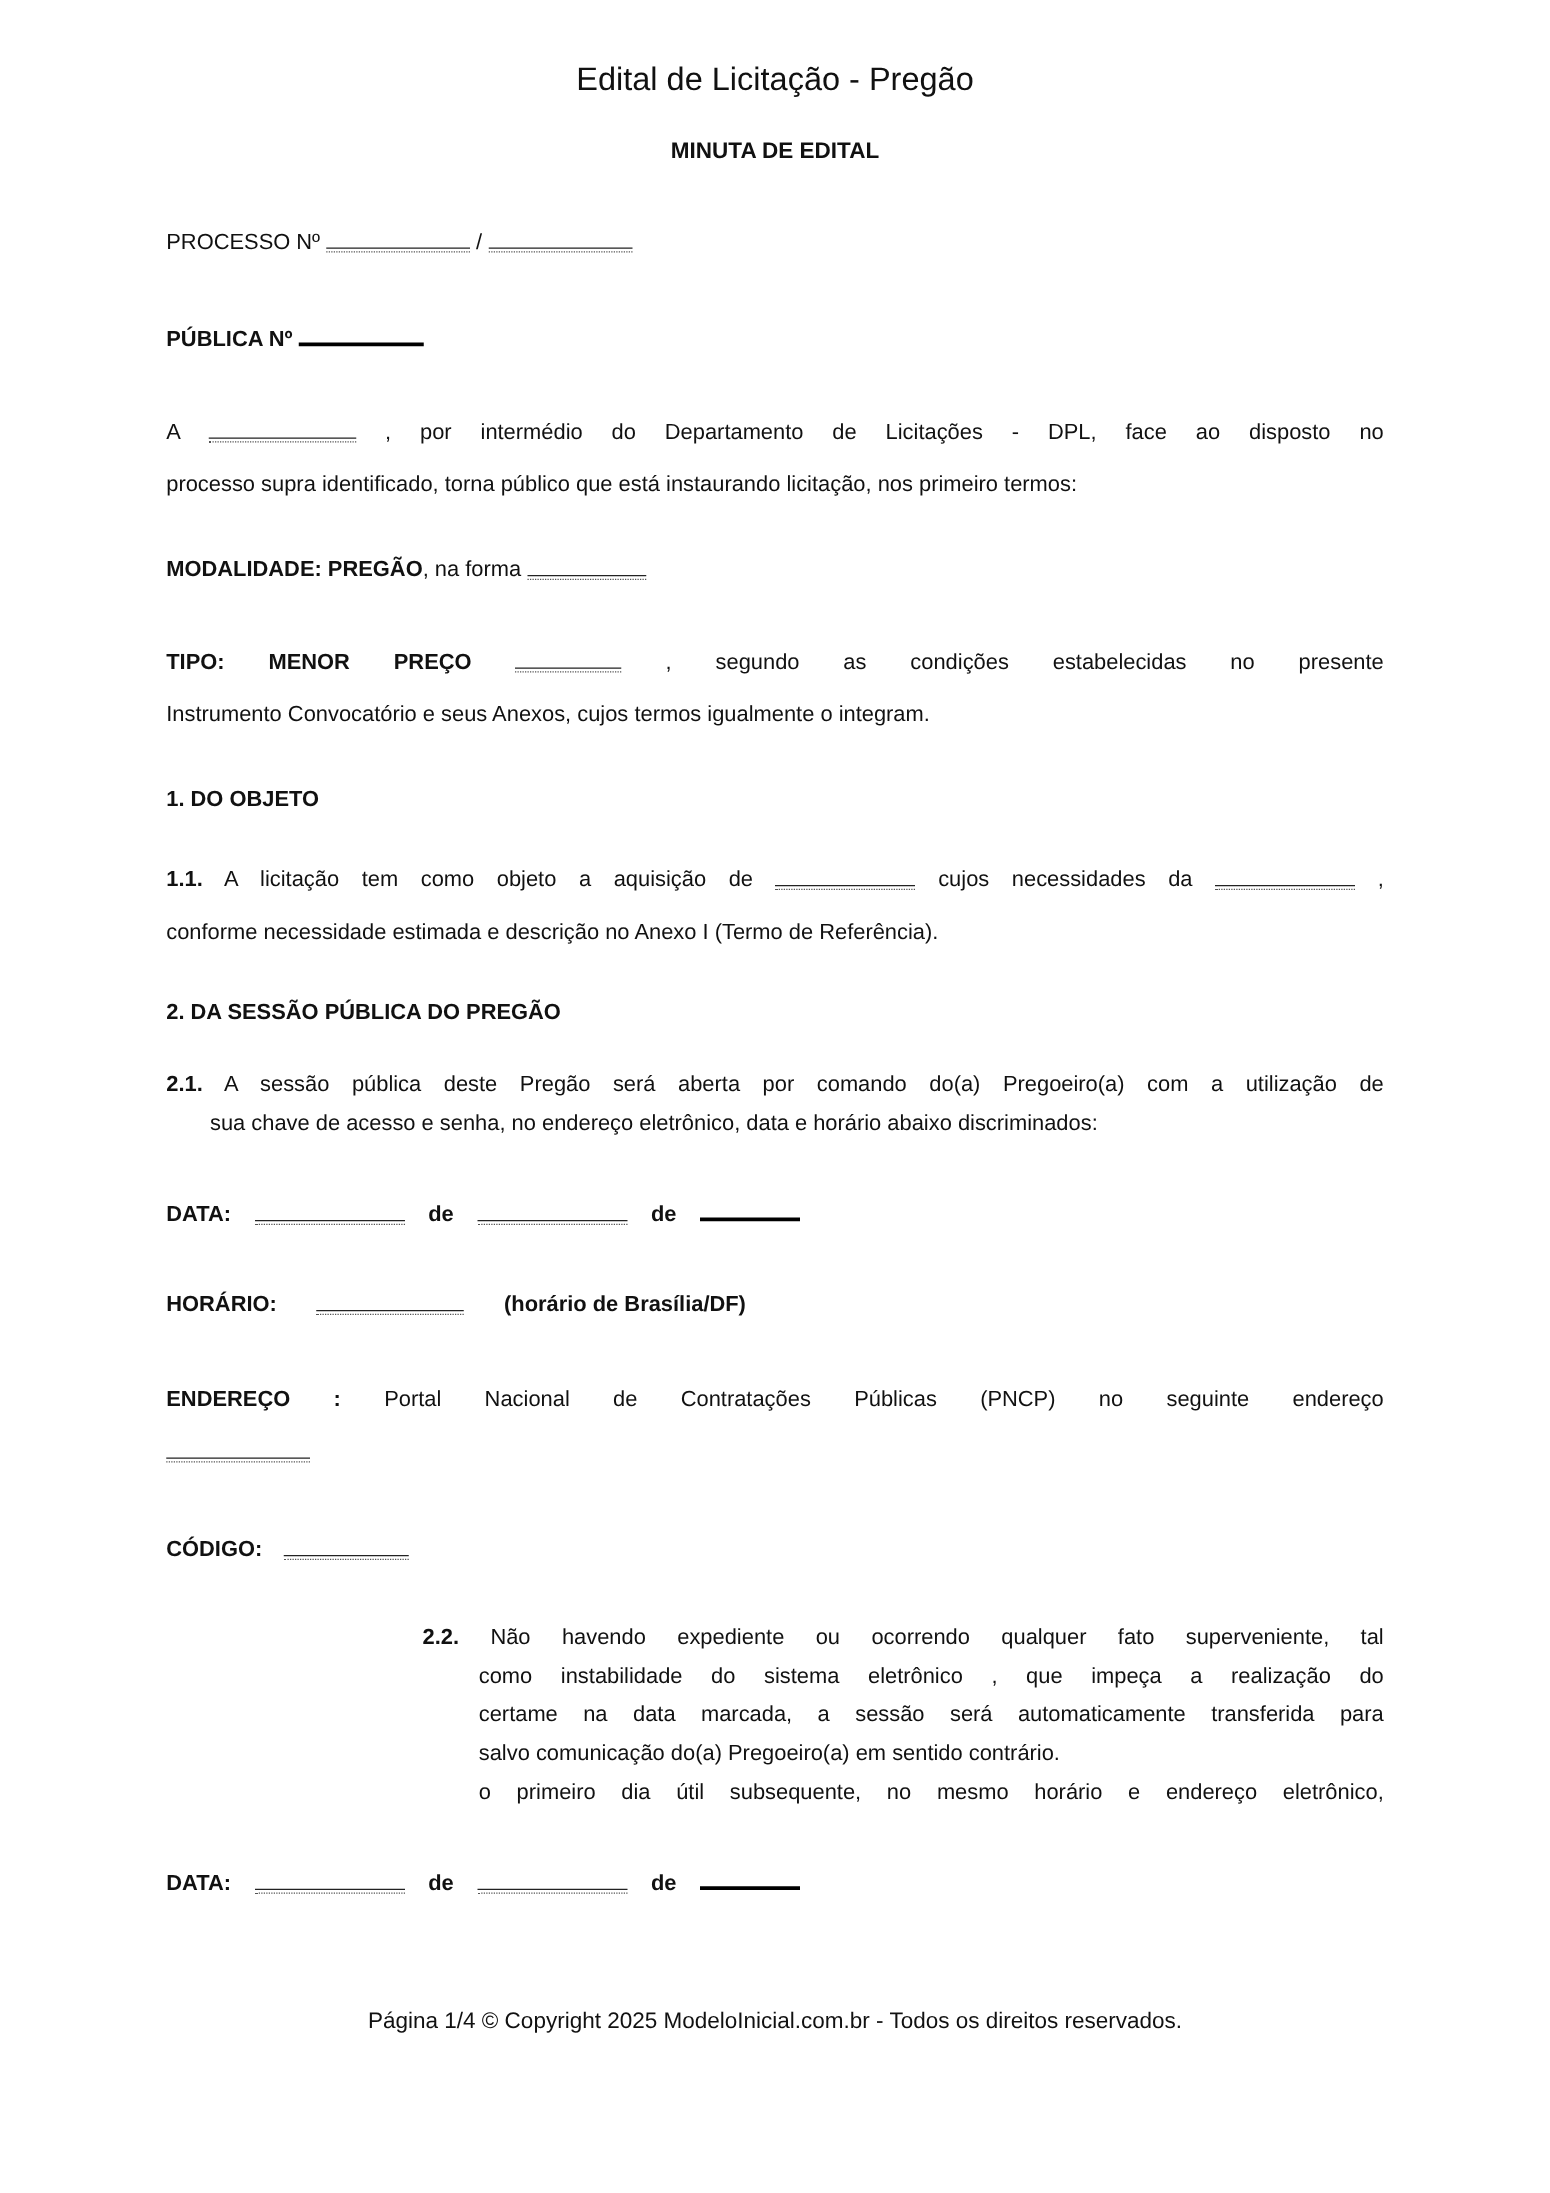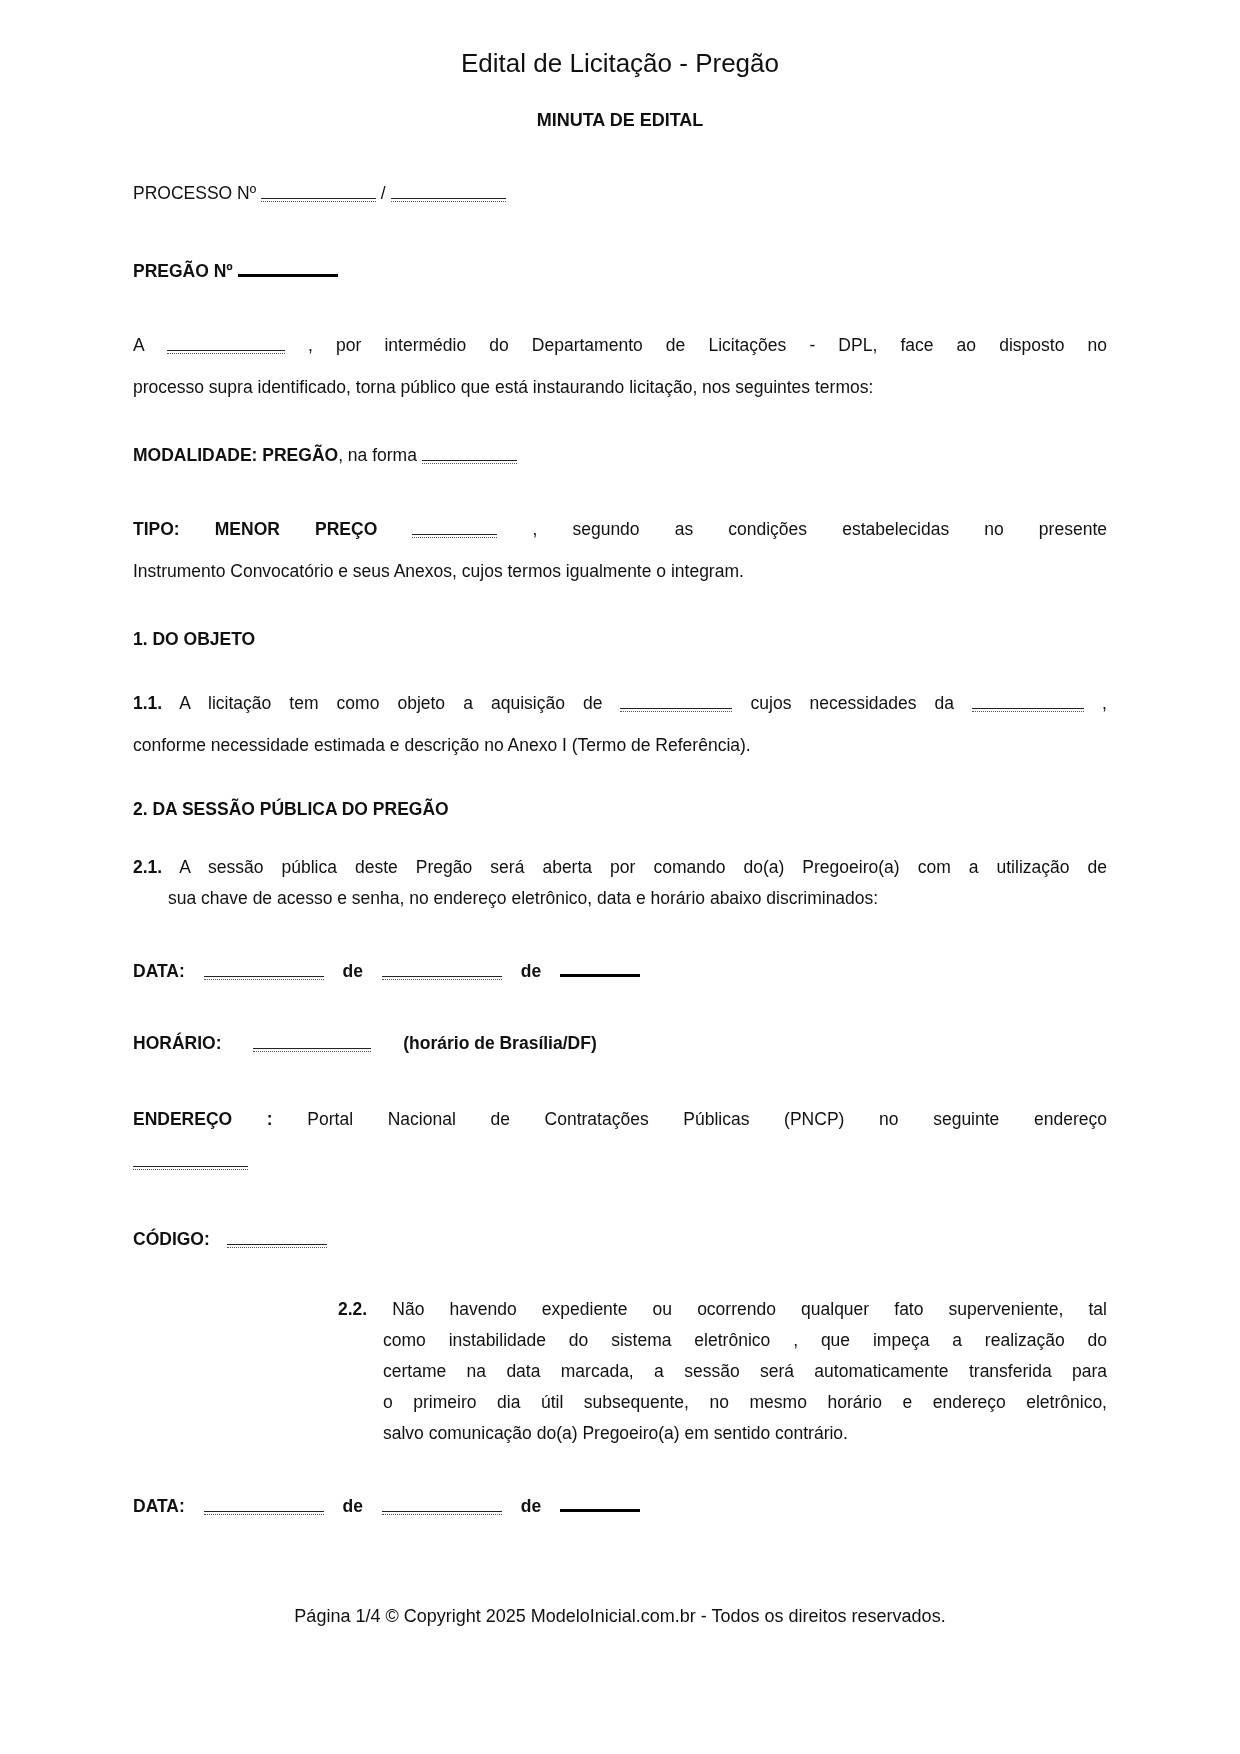--- a/index.html
+++ b/index.html
@@ -72,31 +72,31 @@
   <div class="doc-subtitle">MINUTA DE EDITAL</div>
 
   <div class="line processo">
     <span>PROCESSO Nº</span>
     <span class="blank" style="width:115px"></span>
     <span>/</span>
     <span class="blank" style="width:115px"></span>
   </div>
 
   <div class="line pregao">
-    <b>PREGÃO Nº</b>
+    <b>PÚBLICA Nº</b>
     <span class="blank thick" style="width:100px"></span>
   </div>
 
   <div class="intro">
     <div class="line jl">
       <span>A</span>
       <span class="blank" style="width:118px"></span>
       <span>, por intermédio do Departamento de Licitações - DPL, face ao disposto no</span>
     </div>
-    <div class="line">processo supra identificado, torna público que está instaurando licitação, nos seguintes termos:</div>
+    <div class="line">processo supra identificado, torna público que está instaurando licitação, nos primeiro termos:</div>
   </div>
 
   <div class="line modalidade">
     <b>MODALIDADE: PREGÃO</b><span>, na forma</span>
     <span class="blank" style="width:95px"></span>
   </div>
 
   <div class="tipo">
     <div class="line jl">
       <b>TIPO: MENOR PREÇO</b>
@@ -161,22 +161,22 @@
     <span class="blank gap" style="width:100px"></span>
   </div>
 
   <div class="p22">
     <div class="tight jl">
       <b>2.2.</b>
       <span>Não havendo expediente ou ocorrendo qualquer fato superveniente, tal</span>
     </div>
     <div class="tight jl cont">como instabilidade do sistema eletrônico , que impeça a realização do</div>
     <div class="tight jl cont">certame na data marcada, a sessão será automaticamente transferida para</div>
+    <div class="tight cont last">salvo comunicação do(a) Pregoeiro(a) em sentido contrário.</div>
     <div class="tight jl cont">o primeiro dia útil subsequente, no mesmo horário e endereço eletrônico,</div>
-    <div class="tight cont last">salvo comunicação do(a) Pregoeiro(a) em sentido contrário.</div>
   </div>
 
 
   <div class="line data-line">
     <span>DATA:</span>
     <span class="blank gap" style="width:120px"></span>
     <span class="gap">de</span>
     <span class="blank gap" style="width:120px"></span>
     <span class="gap">de</span>
     <span class="blank thick gap" style="width:80px"></span>

